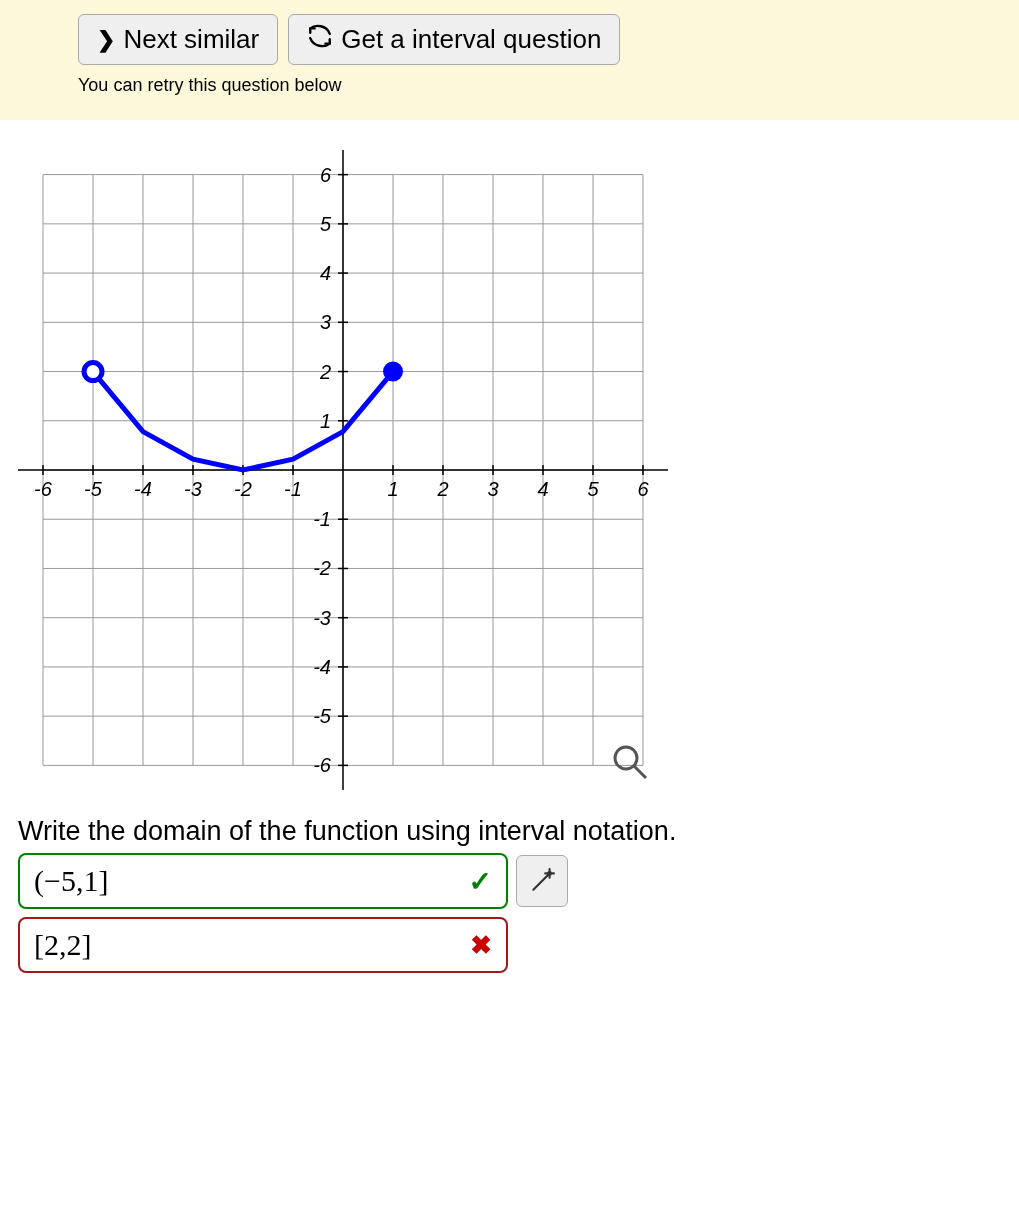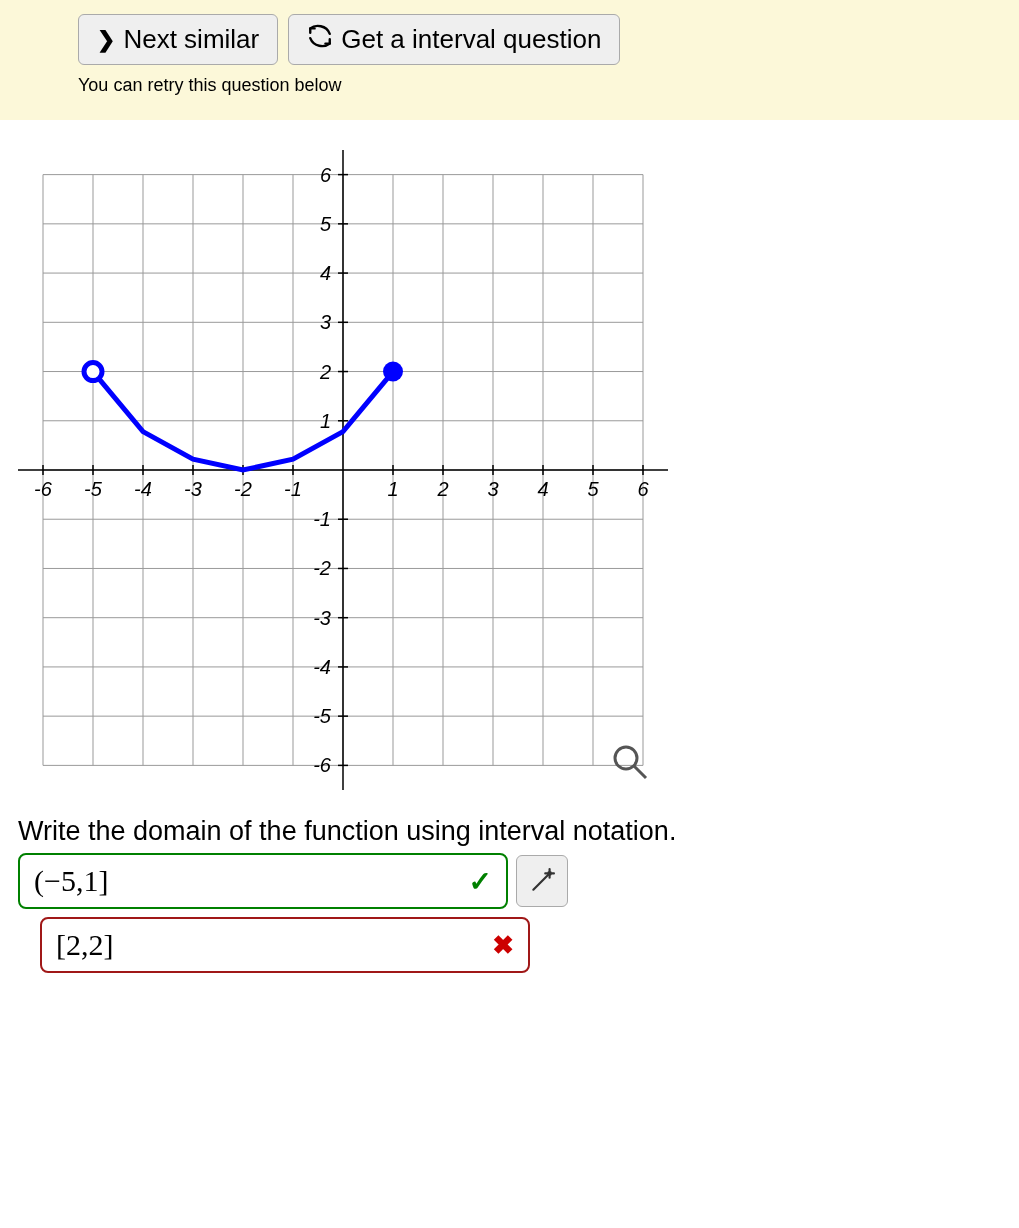--- a/index.html
+++ b/index.html
@@ -63,21 +63,21 @@
     min-width: 490px;
     display: flex;
     align-items: center;
     justify-content: space-between;
     font-family: 'Times New Roman', serif;
     font-size: 30px;
     height: 56px;
     gap: 34px;
   }
   .answer-box.correct { border-color: #008000; }
-  .answer-box.incorrect { border-color: #a01818; margin-left: 22px; }
+  .answer-box.incorrect { border-color: #a01818; }
   .check-icon { color: #008000; font-weight: bold; font-size: 28px; }
   .x-icon { color: #cc0000; font-weight: bold; font-size: 26px; }
   .preview-btn {
     background: #efefef;
     border: 1px solid #aaa;
     border-radius: 6px;
     width: 52px;
     height: 52px;
     display: inline-flex;
     align-items: center;

